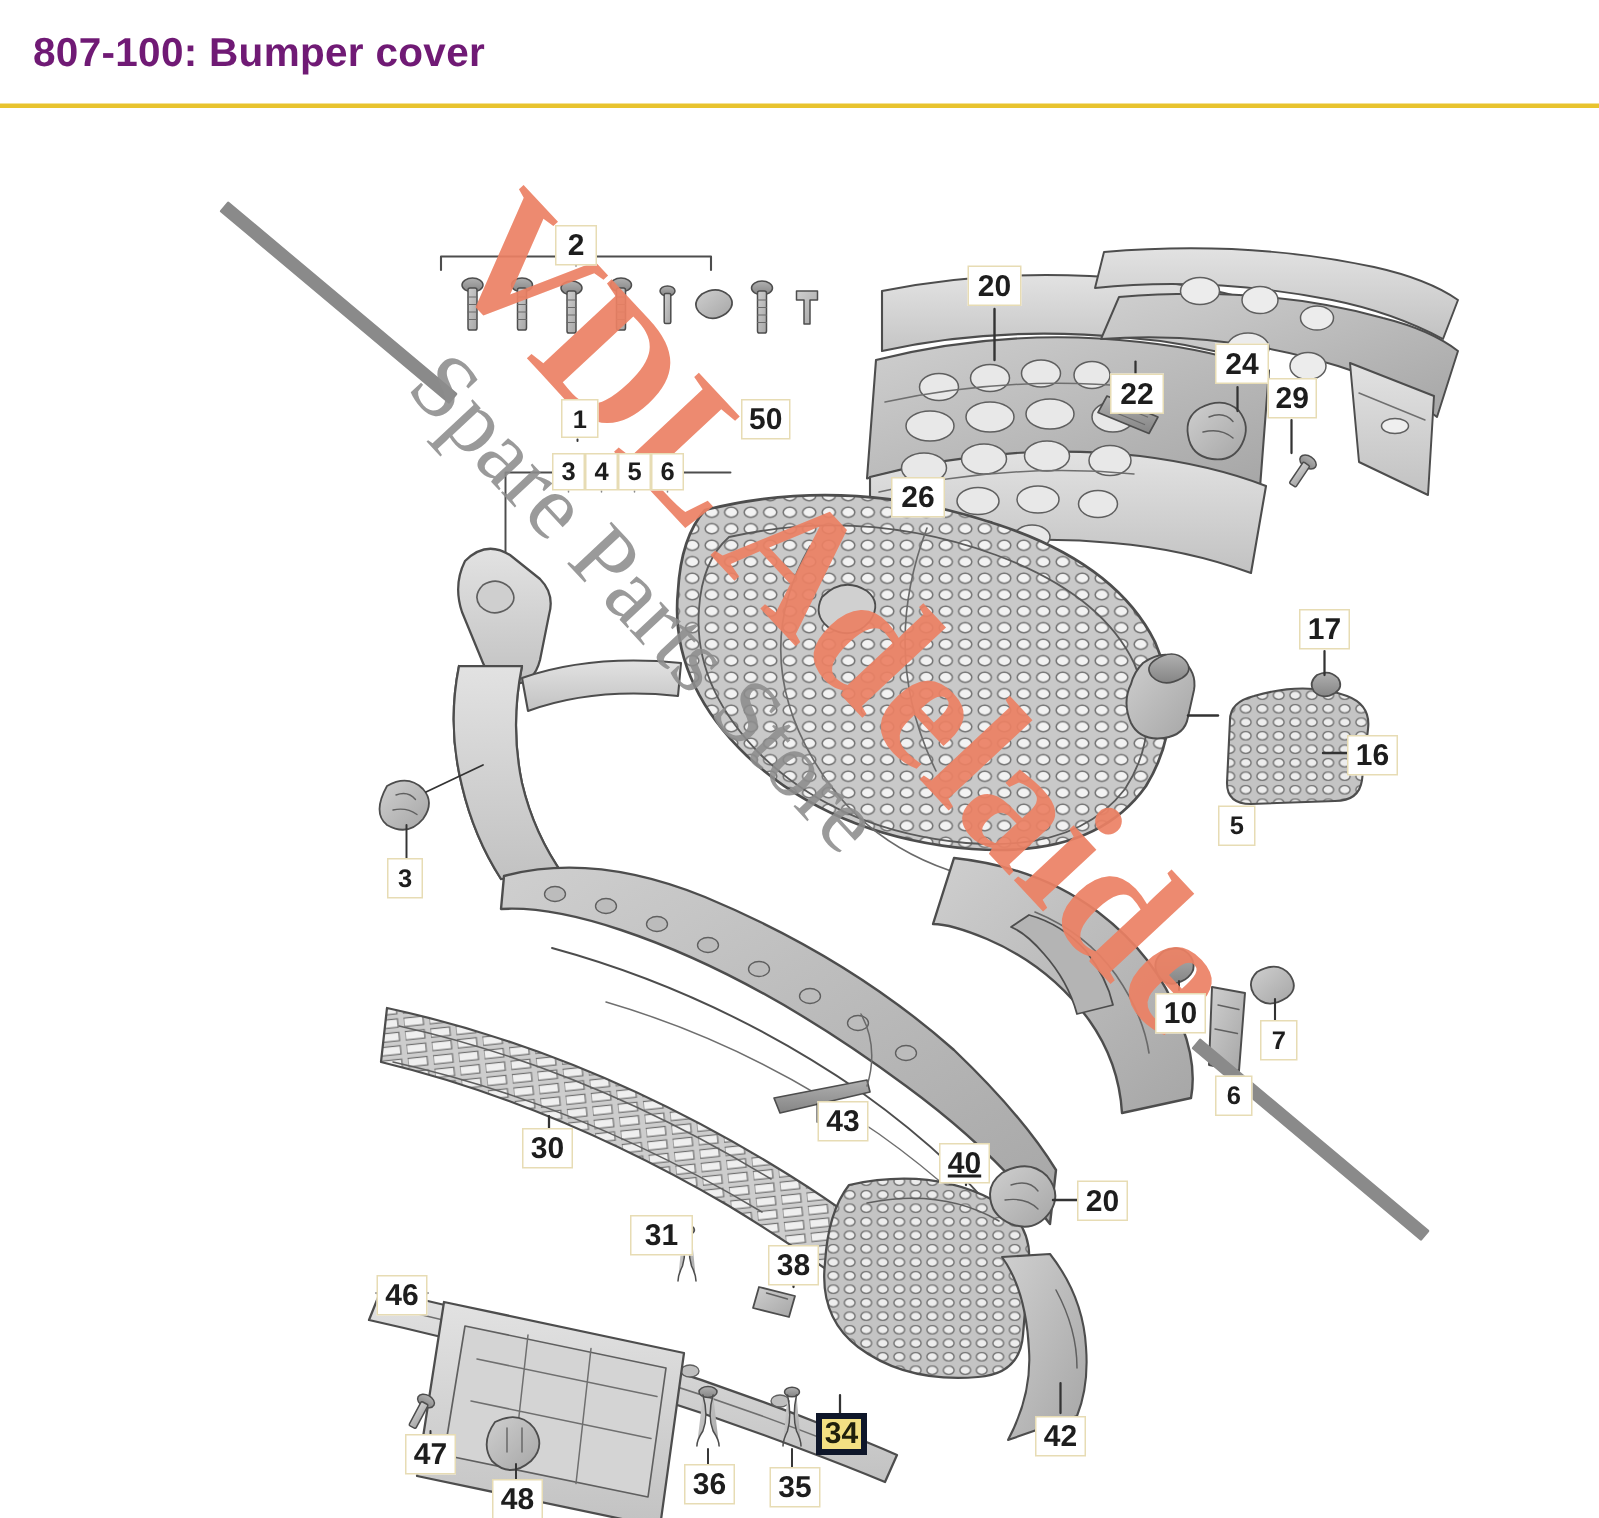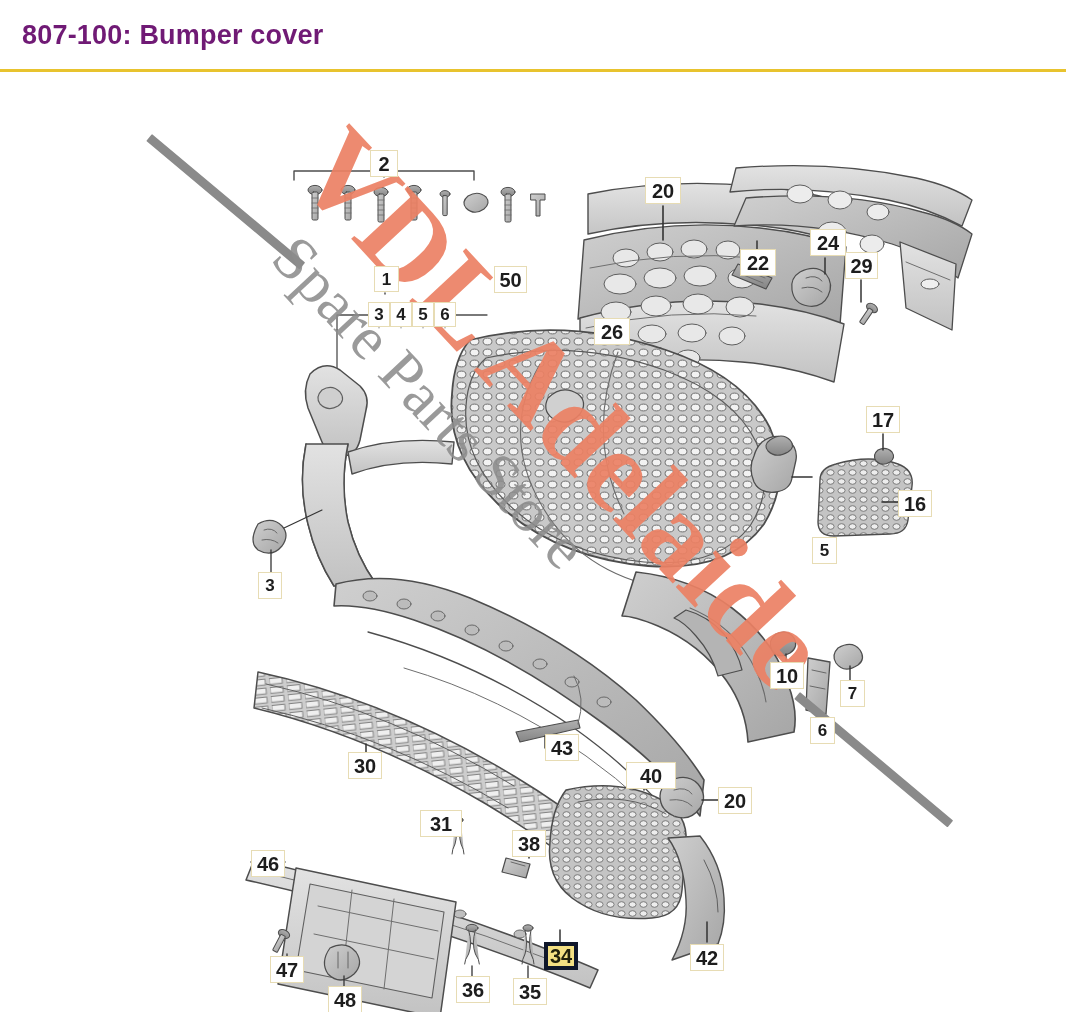--- a/index.html
+++ b/index.html
@@ -397,21 +397,21 @@
         <div class="callout small" style="left: 434px; top: 230px; width: 22px; height: 25px;">6</div>
         <div class="callout" style="left: 866px; top: 334px; width: 34px; height: 27px;">17</div>
         <div class="callout" style="left: 898px; top: 418px; width: 34px; height: 27px;">16</div>
         <div class="callout small" style="left: 258px; top: 500px; width: 24px; height: 27px;">3</div>
         <div class="callout small" style="left: 812px; top: 465px; width: 25px; height: 27px;">5</div>
         <div class="callout" style="left: 770px; top: 590px; width: 34px; height: 27px;">10</div>
         <div class="callout small" style="left: 840px; top: 608px; width: 25px; height: 27px;">7</div>
         <div class="callout small" style="left: 810px; top: 645px; width: 25px; height: 27px;">6</div>
         <div class="callout" style="left: 545px; top: 662px; width: 34px; height: 27px;">43</div>
         <div class="callout" style="left: 348px; top: 680px; width: 34px; height: 27px;">30</div>
-        <div class="callout" style="left: 626px; top: 690px; width: 50px; height: 27px;">40</div>
+        <div class="callout" style="left: 626px; top: 690px; width: 34px; height: 27px; text-decoration: underline;">40</div>
         <div class="callout" style="left: 718px; top: 715px; width: 34px; height: 27px;">20</div>
         <div class="callout" style="left: 420px; top: 738px; width: 42px; height: 27px;">31</div>
         <div class="callout" style="left: 512px; top: 758px; width: 34px; height: 27px;">38</div>
         <div class="callout" style="left: 251px; top: 778px; width: 34px; height: 27px;">46</div>
         <div class="callout sel" style="left: 544px; top: 870px; width: 34px; height: 28px;">34</div>
         <div class="callout" style="left: 690px; top: 872px; width: 34px; height: 27px;">42</div>
         <div class="callout" style="left: 270px; top: 884px; width: 34px; height: 27px;">47</div>
         <div class="callout" style="left: 456px; top: 904px; width: 34px; height: 27px;">36</div>
         <div class="callout" style="left: 513px; top: 906px; width: 34px; height: 27px;">35</div>
         <div class="callout" style="left: 328px; top: 914px; width: 34px; height: 27px;">48</div>

